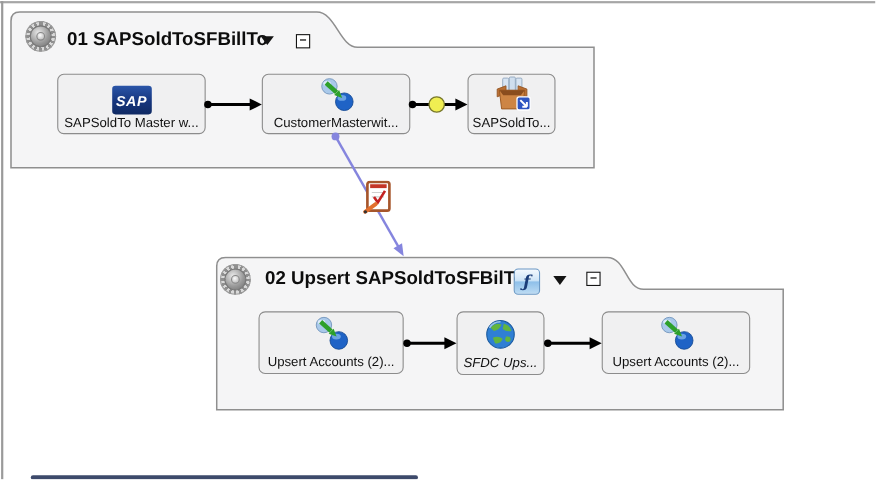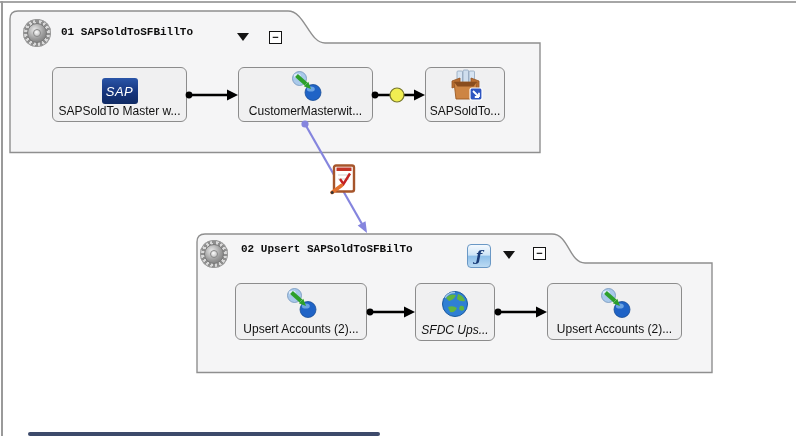--- a/index.html
+++ b/index.html
@@ -12,21 +12,21 @@
   .bottom-bar{position:absolute;left:28px;top:432px;width:352px;height:4px;background:#3d4a6b;border-radius:2px;}
   .group-shape{position:absolute;z-index:1;}
   .wires{position:absolute;left:0;top:0;z-index:4;pointer-events:none;}
   .node{
     position:absolute;z-index:3;background:#f0f0f1;border:1.3px solid #8c8c8c;border-radius:6px;
     display:flex;flex-direction:column;align-items:center;justify-content:flex-end;
     box-sizing:border-box;padding-bottom:3px;
   }
   .node-label{font-size:12px;color:#111;white-space:nowrap;line-height:14px;}
   .node-icon{flex:1;display:flex;align-items:center;justify-content:center;}
-  .group-title{position:absolute;z-index:3;font-size:11px;font-weight:bold;color:#0d0d0d;white-space:nowrap;font-family:Liberation Mono, monospace;}
+  .group-title{position:absolute;z-index:3;font-size:17px;font-weight:bold;color:#0d0d0d;white-space:nowrap;}
   .gear{
     position:absolute;z-index:3;width:28px;height:28px;border-radius:50%;
     background:repeating-conic-gradient(#8f8f8f 0deg 11deg,#d9d9d9 11deg 22deg);
     box-shadow:inset 0 0 0 1px #9a9a9a;
   }
   .gear::before{
     content:"";position:absolute;inset:4px;border-radius:50%;
     background:radial-gradient(circle at 38% 32%,#e9e9e9,#9c9c9c 55%,#6d6d6d);
     border:1px solid #787878;box-sizing:border-box;
   }
@@ -40,21 +40,21 @@
     border-left:6.5px solid transparent;border-right:6.5px solid transparent;border-top:8px solid #141414;
   }
   .collapse-box{
     position:absolute;z-index:3;width:13px;height:13px;background:#fff;border:1.5px solid #141414;
     box-sizing:border-box;display:flex;align-items:center;justify-content:center;
     font-size:11px;font-weight:bold;color:#141414;line-height:1;
   }
   .sap-logo{
     width:36px;height:26px;border-radius:3px;
     background:linear-gradient(180deg,#2a55a8 0%,#16357d 55%,#102a63 100%);
-    color:#fff;font-weight:normal;font-style:italic;font-size:13px;letter-spacing:.5px;
+    color:#fff;font-weight:bold;font-style:italic;font-size:13px;letter-spacing:.5px;
     display:flex;align-items:center;justify-content:center;margin-top:41px;
   }
   .f-badge{
     position:absolute;z-index:3;width:24px;height:24px;border-radius:4px;box-sizing:border-box;
     background:linear-gradient(180deg,#f4f9fe 0%,#cfe5f7 45%,#8fc0ea 52%,#bcdbf3 100%);
     border:1px solid #6a98c5;display:flex;align-items:center;justify-content:center;
     font-family:"DejaVu Serif",serif;font-style:italic;font-weight:bold;font-size:15px;color:#1a3c78;
   }
   .task-icon{position:absolute;left:330px;top:164px;z-index:5;}
 </style>

